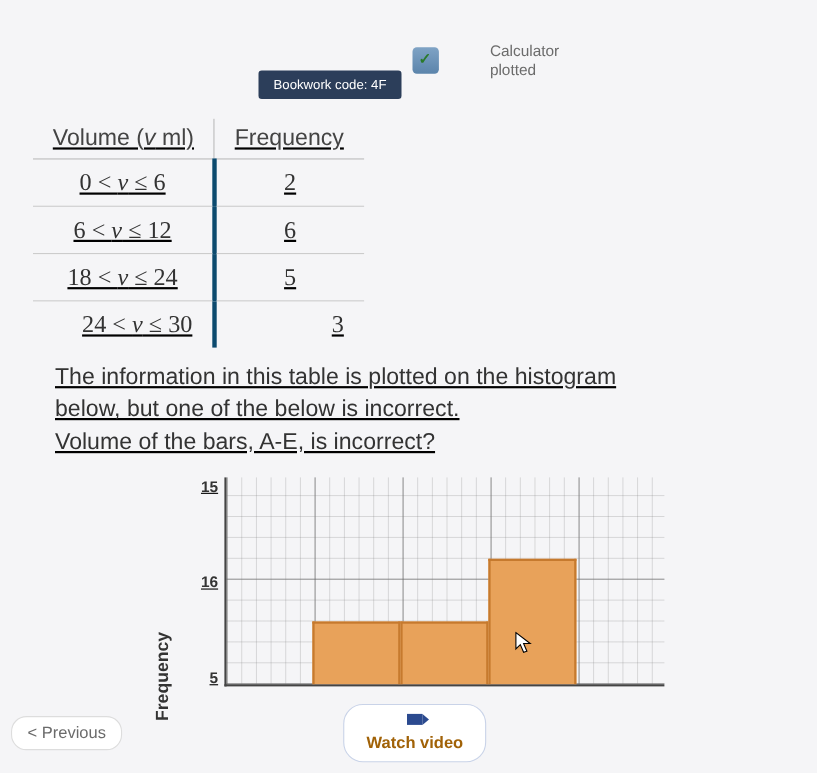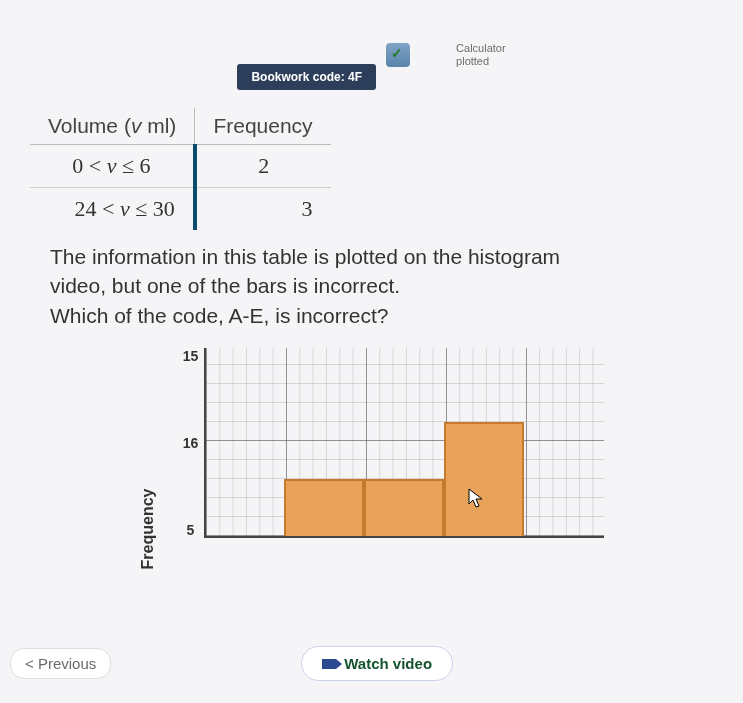--- a/index.html
+++ b/index.html
@@ -15,35 +15,35 @@
   display: flex;
   justify-content: center;
   align-items: center;
   gap: 10px;
   padding: 20px 0 10px;
 }
 .bookwork-badge {
   background: #2c3e5a;
   color: #fff;
   font-size: 12px;
-  font-weight: bold;
+  font-weight: normal;
   padding: 6px 14px;
   border-radius: 3px;
   margin-top: 44px;
 }
 .calc-block { display: flex; align-items: center; gap: 6px; }
 .calc-icon {
   width: 24px; height: 24px;
   background: linear-gradient(#7fa3c5,#5b84ab);
   border-radius: 4px;
   position: relative;
 }
 .calc-icon::after { content:"✓"; position:absolute; left:5px; top:2px; color:#2a7a2a; font-weight:bold; font-size:14px;}
-.calc-text { font-size: 11px; color: #6b6b6b; line-height: 1.2; margin-left: 40px; }
-.content { padding: 0 30px; }
+.calc-text { font-size: 14px; color: #6b6b6b; line-height: 1.2; margin-left: 40px; }
+.content { padding: 0 30px; text-decoration: underline; }
 table.freq {
   border-collapse: collapse;
   font-size: 22px;
   color: #333;
   margin: 8px 0 12px 0;
 }
 table.freq th {
   font-weight: normal;
   padding: 6px 18px;
   border-bottom: 1px solid #bbb;
@@ -88,21 +88,21 @@
   font-weight: bold;
   font-size: 16px;
   color: #333;
   white-space: nowrap;
 }
 .plot-area { display: flex; }
 .yticks {
   display: flex;
   flex-direction: column;
   justify-content: space-between;
-  align-items: center;
+  align-items: flex-end;
   font-size: 14px;
   font-weight: bold;
   color: #333;
   padding-right: 6px;
   height: 190px;
 }
 .grid {
   width: 400px;
   height: 190px;
   position: relative;
@@ -144,32 +144,33 @@
 .prev-btn {
   color: #6b6b6b;
   font-size: 15px;
   background: #fff;
   border: 1px solid #ddd;
   border-radius: 14px;
   padding: 6px 14px;
   cursor: pointer;
 }
 .watch-btn {
-  margin: 16px auto;
+  margin: 4px auto;
   background: #fff;
   border: 1px solid #c9d3e8;
   border-radius: 18px;
   padding: 8px 20px;
-  color: #14532d;
+  color: #a16207;
   font-weight: bold;
   font-size: 15px;
   display: flex;
   align-items: center;
   gap: 8px;
   cursor: pointer;
+  flex-direction: column;
 }
 .video-icon { width:14px; height:10px; background:#2b4a8f; position:relative; }
 .video-icon::after{ content:""; position:absolute; right:-6px; top:0; border-left:6px solid #2b4a8f; border-top:5px solid transparent; border-bottom:5px solid transparent;}
 .spacer { width: 90px; }
 .math { font-style: italic; }
 </style>
 </head>
 <body>
 
 <div class="header">
@@ -190,30 +191,38 @@
         <th><span>Volume (</span><span class="math">v</span><span> ml)</span></th>
         <th>Frequency</th>
       </tr>
     </thead>
     <tbody>
       <tr>
           <td>0 &lt; <span class="math">v</span> ≤ 6</td>
           <td>2</td>
         </tr>
       <tr>
+          <td>6 &lt; <span class="math">v</span> ≤ 12</td>
+          <td>6</td>
+        </tr>
+      <tr>
+          <td>18 &lt; <span class="math">v</span> ≤ 24</td>
+          <td>5</td>
+        </tr>
+      <tr>
           <td>24 &lt; <span class="math">v</span> ≤ 30</td>
           <td>3</td>
         </tr>
     </tbody>
   </table>
 
   <div class="question">
     <span>The information in this table is plotted on the histogram</span><br>
-    <span>video, but one of the bars is incorrect.</span><br>
-    <span>Which of the code, A-E, is incorrect?</span>
+    <span>below, but one of the below is incorrect.</span><br>
+    <span>Volume of the bars, A-E, is incorrect?</span>
   </div>
 
   <div class="chart-wrap">
     <div class="chart-box">
       <div class="ylabel">
           <span>Frequency</span>
         </div>
       <div class="plot-area">
         <div class="yticks">
           <div>15</div>

